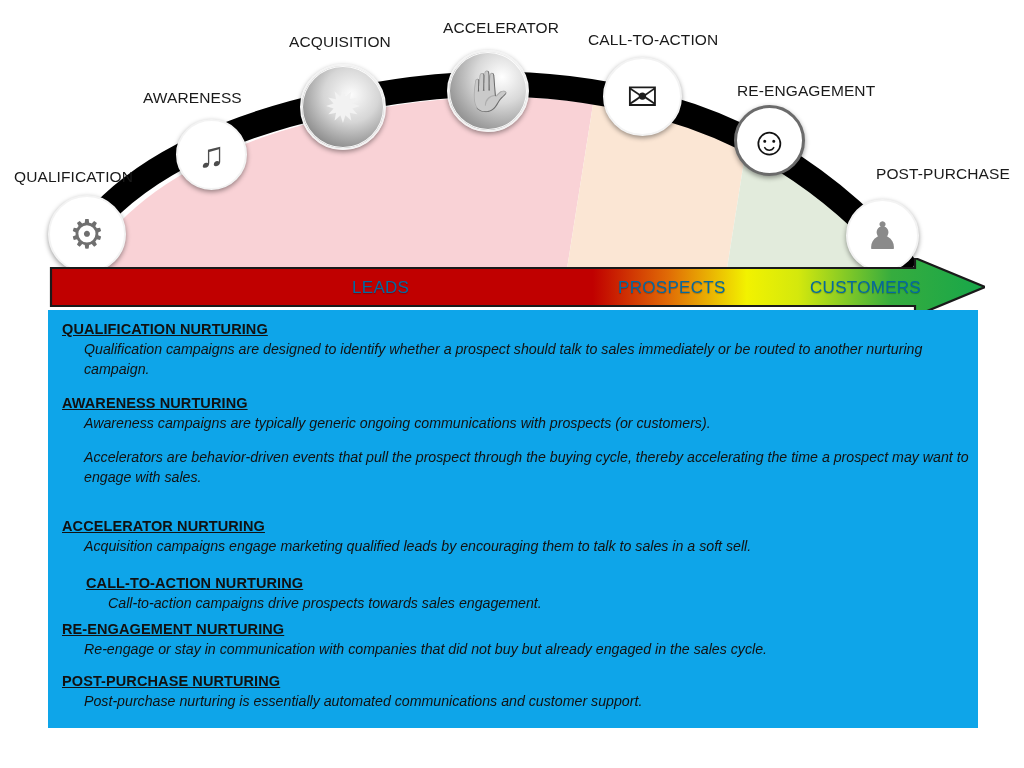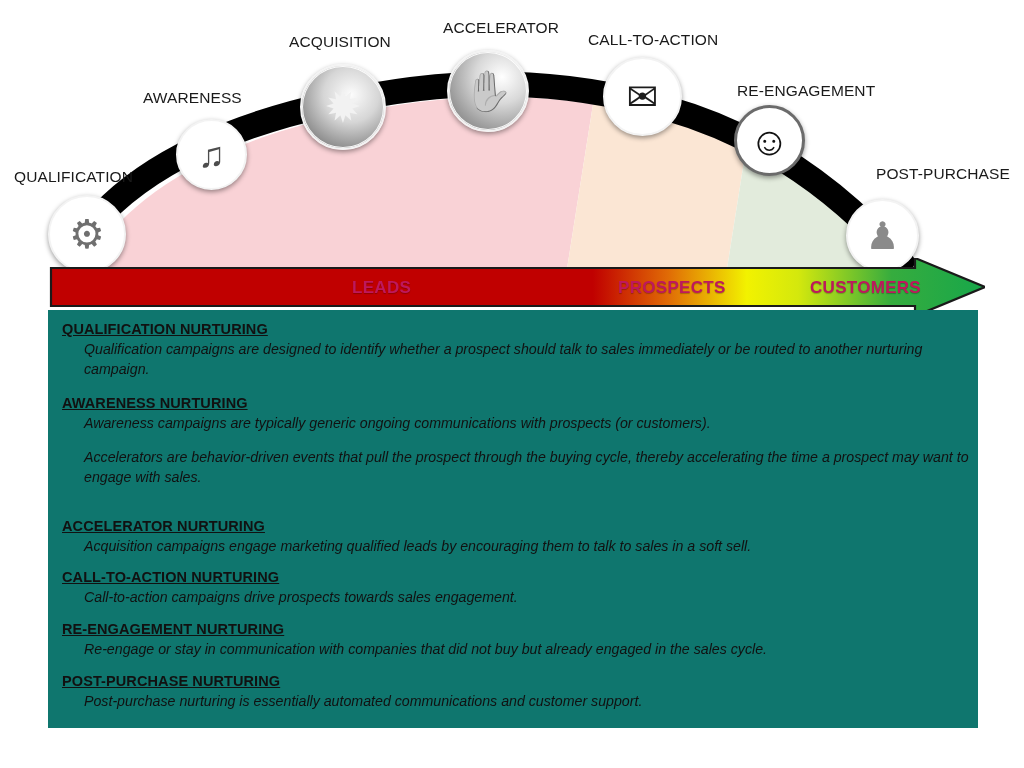--- a/index.html
+++ b/index.html
@@ -39,33 +39,33 @@
     display:block;
     line-height:1;
     filter:grayscale(1);
   }
   .node.ring{border:3px solid #6b6b6b;}
 
   
   #barSvg{position:absolute;left:40px;top:258px;width:945px;height:60px;}
   .bar-label{
     position:absolute;
-    color:#be185d;
-    font-weight:bold;
+    color:#0369a1;
+    font-weight:normal;
     font-size:17px;
     letter-spacing:.3px;
     white-space:nowrap;
     text-shadow:0 1px 1px rgba(0,0,0,.25);
   }
 
   
   #panel{
     position:absolute;
     left:48px;top:310px;width:930px;height:418px;
-    background:#0f766e;
+    background:#0ea5e9;
   }
   .entry{position:absolute;left:14px;}
   .entry h3{
     margin:0;
     font-size:14.5px;
     font-weight:bold;
     color:#111;
     text-decoration:underline;
     letter-spacing:.1px;
     white-space:nowrap;
@@ -171,21 +171,21 @@
 
     <div class="entry" style="top:135px;">
       <p>Accelerators are behavior-driven events that pull the prospect through the buying cycle, thereby accelerating the time a prospect may want to engage with sales.</p>
     </div>
 
     <div class="entry" style="top:208px;">
       <h3>ACCELERATOR NURTURING</h3>
       <p>Acquisition campaigns engage marketing qualified leads by encouraging them to talk to sales in a soft sell.</p>
     </div>
 
-    <div class="entry" style="top:259px;">
+    <div class="entry" style="top:265px;margin-left:24px;">
       <h3>CALL-TO-ACTION NURTURING</h3>
       <p> Call-to-action campaigns drive prospects towards sales engagement.</p>
     </div>
 
     <div class="entry" style="top:311px;">
       <h3>RE-ENGAGEMENT NURTURING</h3>
       <p> Re-engage or stay in communication with companies that did not buy but already engaged in the sales cycle.</p>
     </div>
 
     <div class="entry" style="top:363px;">

